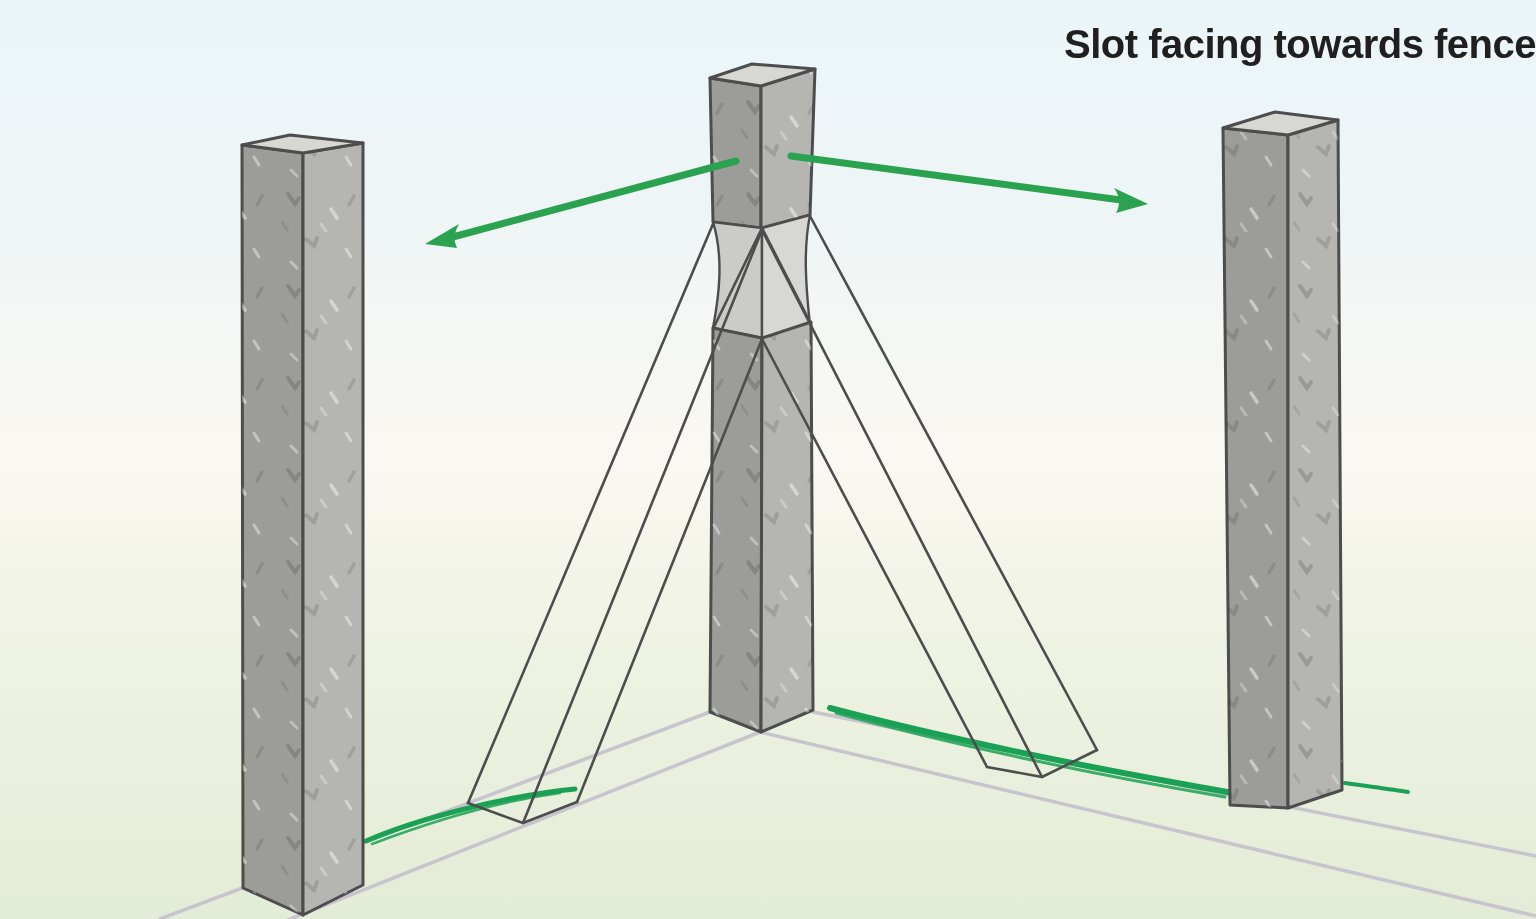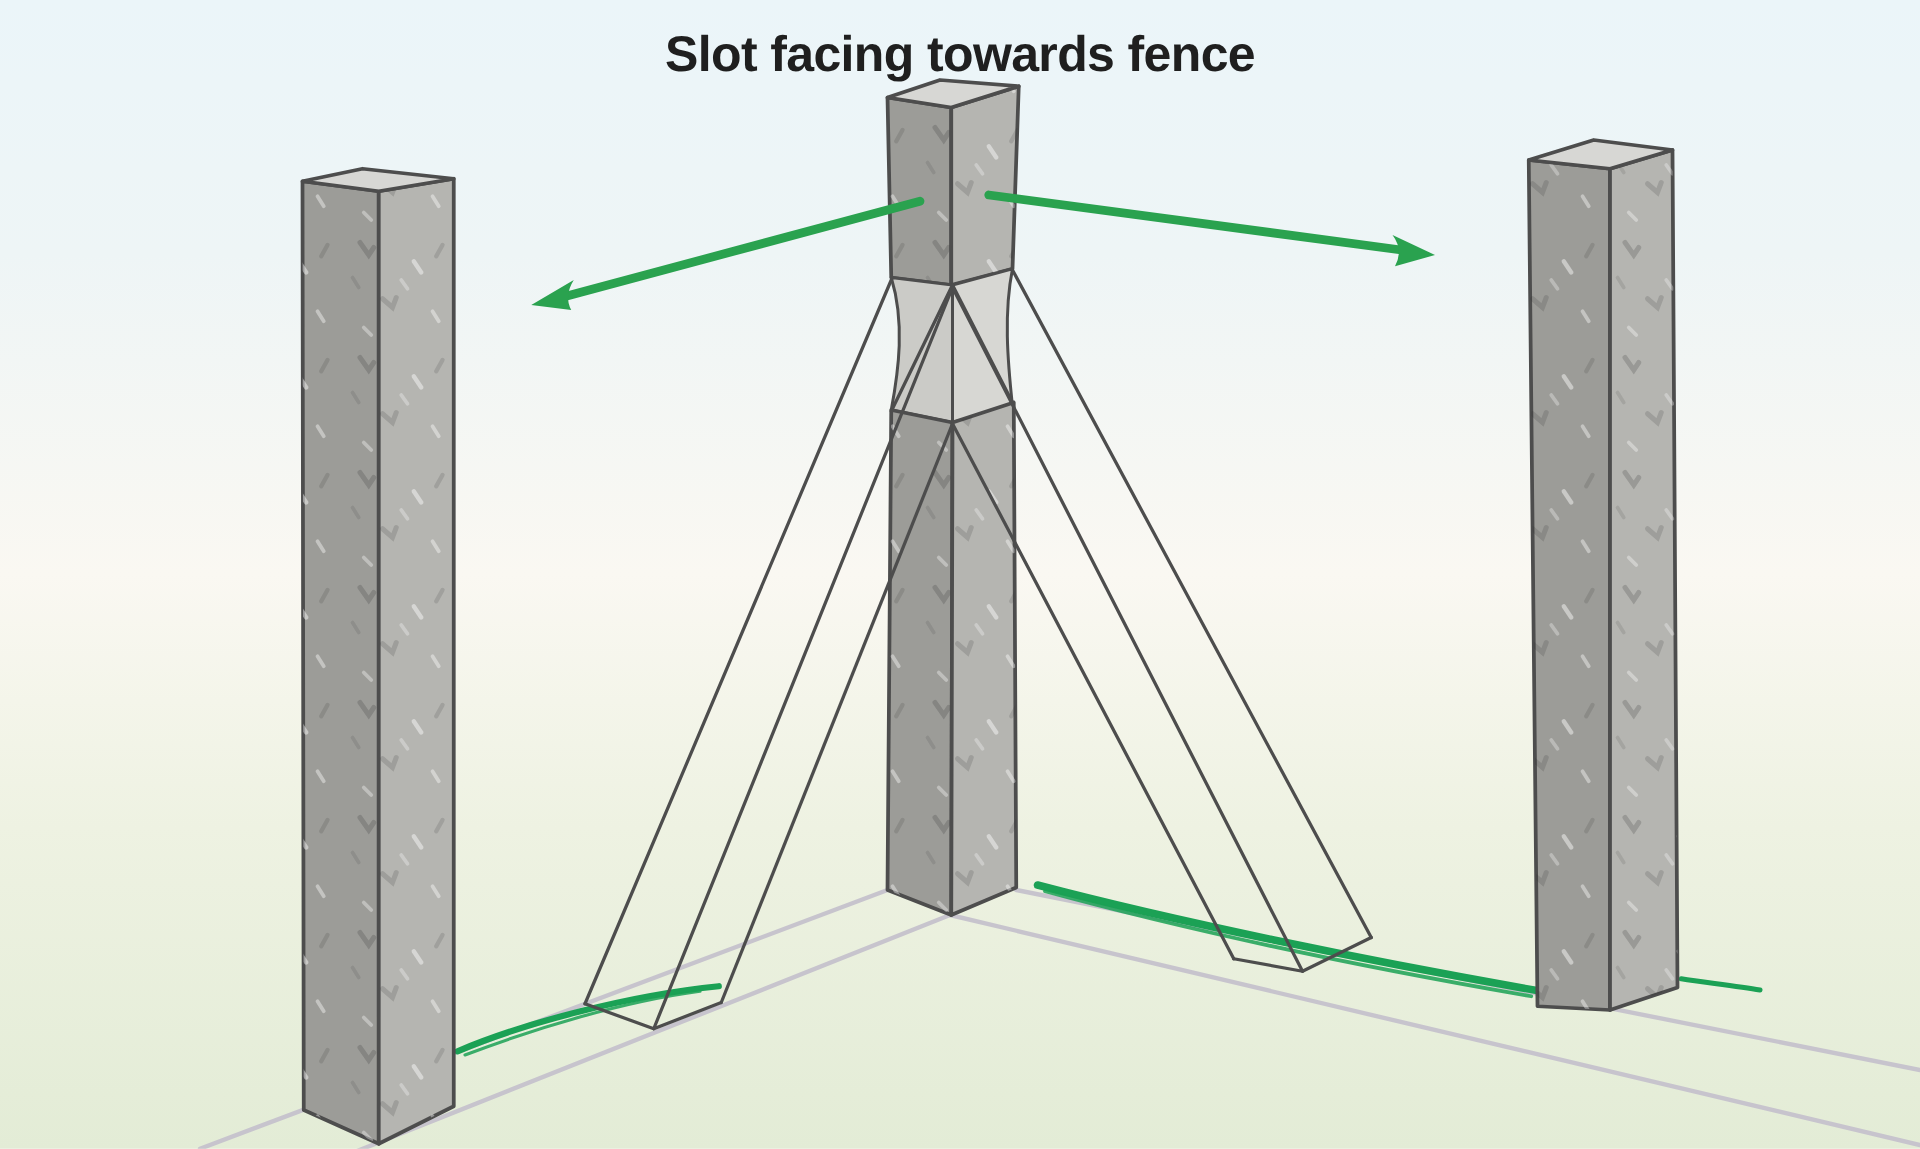--- a/index.html
+++ b/index.html
@@ -10,21 +10,21 @@
     overflow:hidden;
     background:linear-gradient(to bottom,
       var(--sky-top,#ebf5f9) 0%,
       #eef5f6 22%,
       var(--mid-haze,#faf8f2) 50%,
       #eef2e2 72%,
       var(--ground-green,#e3ecd6) 100%);
   }
   .title{
     position:absolute;top:22px;left:0;width:100%;
-    text-align:center;
+    text-align:right;
     font-weight:bold;font-size:40px;letter-spacing:-0.5px;
     color:var(--title-text,#1f1f1f);
   }
   svg{position:absolute;top:0;left:0;}
   .f-dark{fill:var(--post-face-dark,#9c9c98);}
   .f-light{fill:var(--post-face-light,#b5b5b1);}
   .f-top{fill:var(--post-top,#d7d7d4);}
   .f-slot-l{fill:var(--slot-face-dark,#cbcbc7);}
   .f-slot-r{fill:var(--slot-face-light,#d7d7d3);}
   .edge{stroke:var(--outline,#4d4d4d);stroke-width:3;stroke-linejoin:round;}

